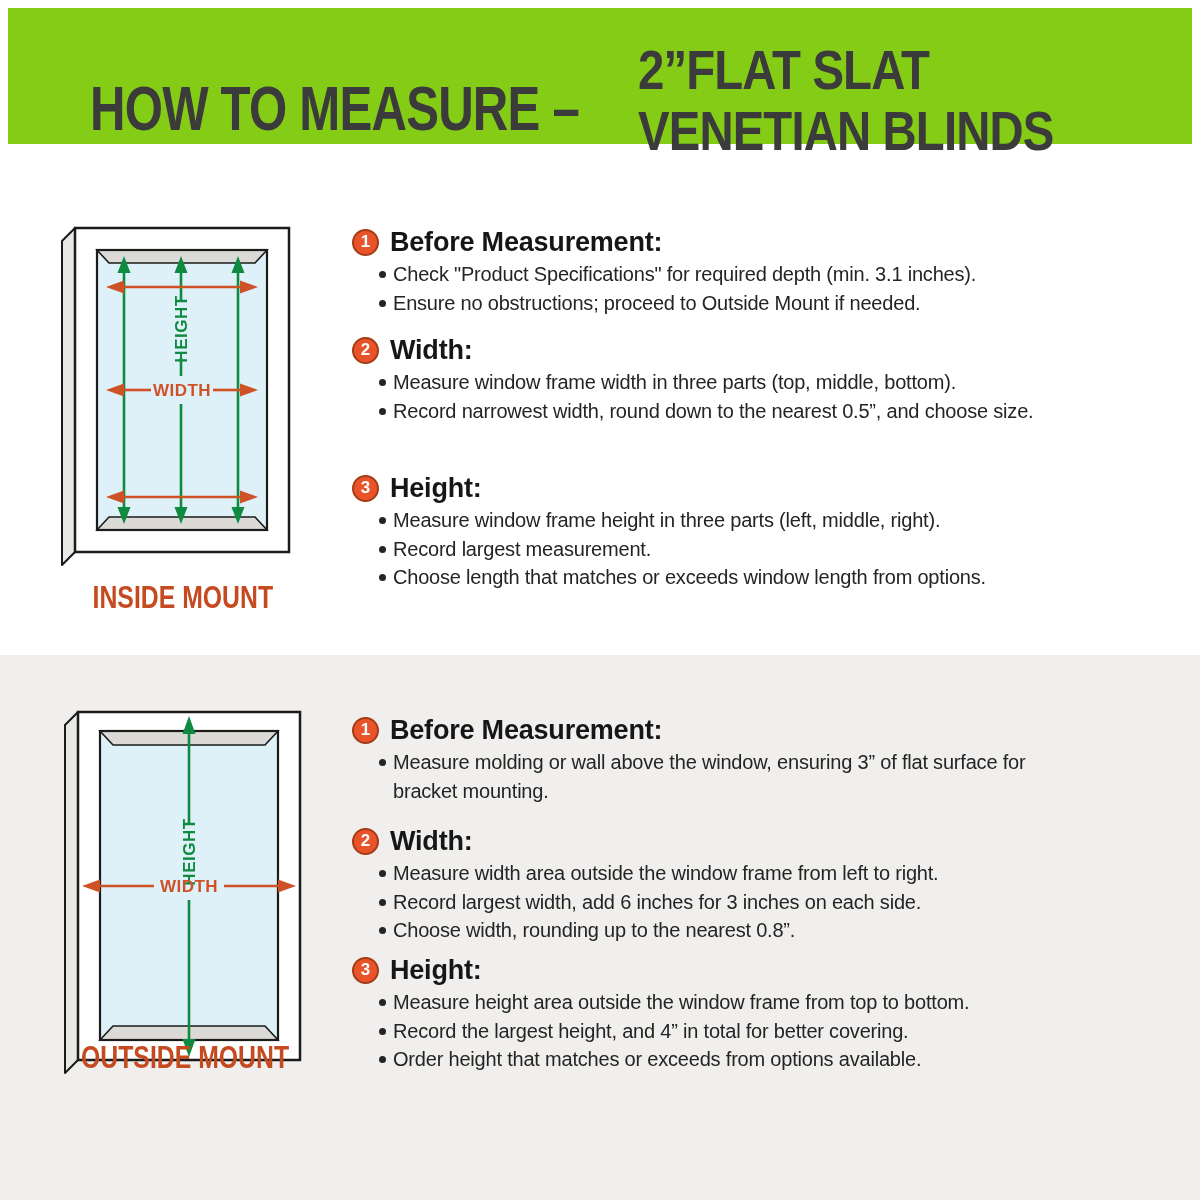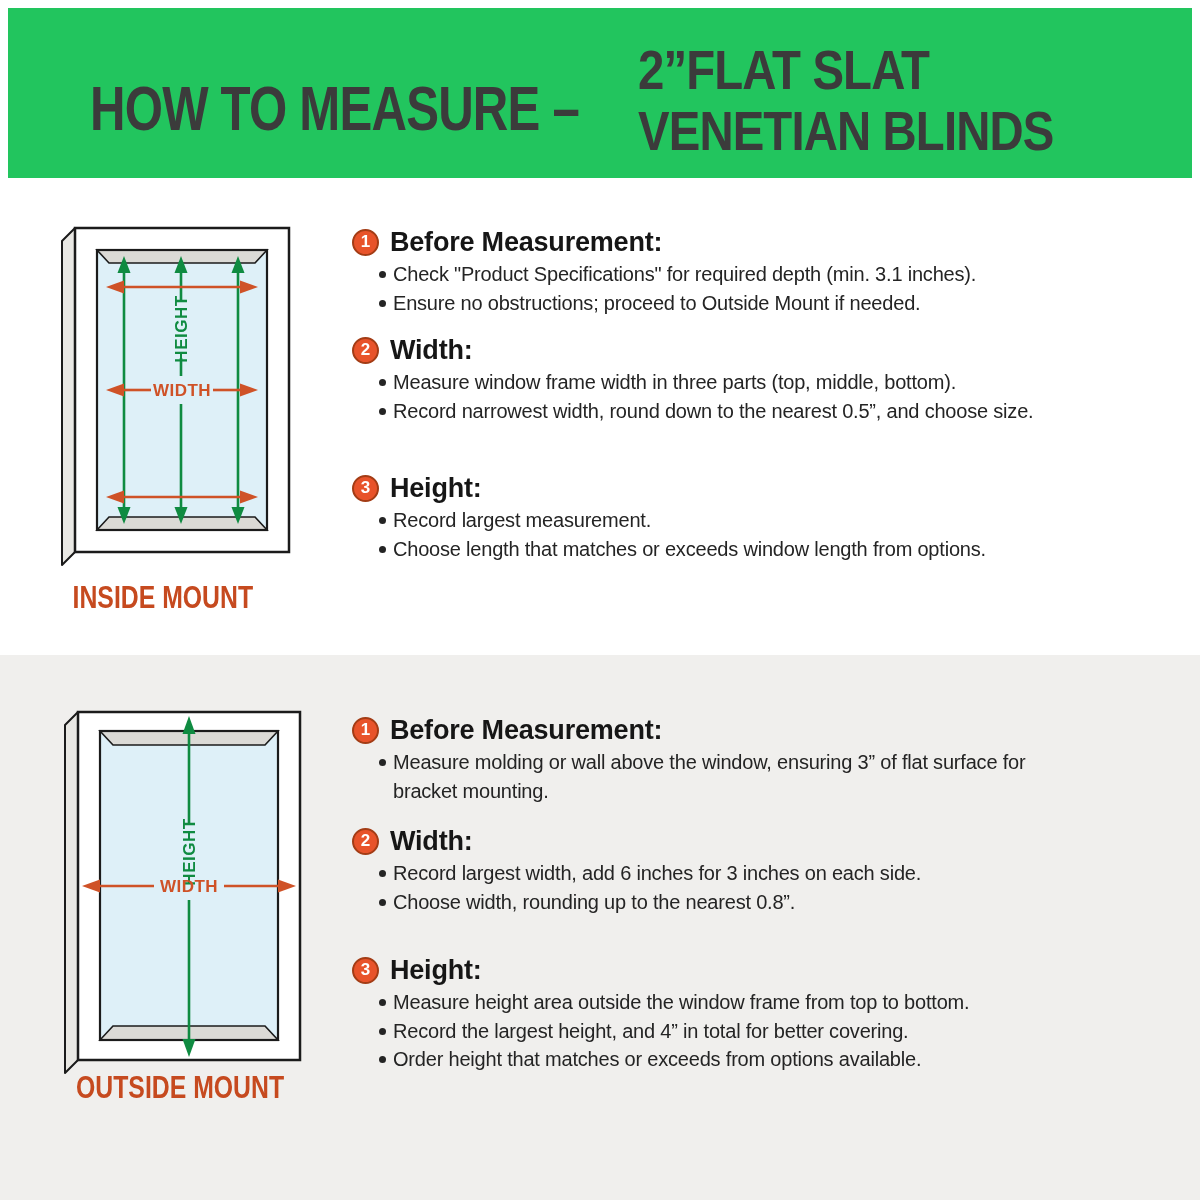--- a/index.html
+++ b/index.html
@@ -1,35 +1,35 @@
 <!DOCTYPE html>
 <html><head>
 <meta charset="utf-8">
 <style>
   html,body{margin:0;padding:0;background:#ffffff;}
   #canvas{
     position:relative;width:1200px;height:1200px;background:#ffffff;
     font-family:"Liberation Sans",sans-serif;overflow:hidden;
   }
   
-  #header{position:absolute;left:8px;top:8px;width:1184px;height:170px;background:#22c55e;text-decoration:underline;}
+  #header{position:absolute;left:8px;top:8px;width:1184px;height:136px;background:#84cc16;text-decoration:underline;}
   .title-left{
     position:absolute;left:82px;top:64px;font-size:63px;font-weight:bold;color:#3b3b3b;
     letter-spacing:-1px;transform:scale(.78,1);transform-origin:left top;white-space:nowrap;
   }
   .title-right{
     position:absolute;left:630px;top:32px;font-size:55px;font-weight:bold;color:#3b3b3b;
     line-height:61px;letter-spacing:-1px;transform:scale(.86,1);transform-origin:left top;white-space:nowrap;
   }
   
   #section-outside-band{position:absolute;left:0;top:655px;width:1200px;height:545px;background:#f0efed;}
   
   .diagram{position:absolute;}
   .caption{
-    position:absolute;font-size:31px;font-weight:bold;color:#c64a1f;
+    position:absolute;text-align:center;font-size:31px;font-weight:bold;color:#c64a1f;
     letter-spacing:0px;
   }
   .caption span{display:inline-block;transform:scale(.8,1);transform-origin:center top;white-space:nowrap;}
   .dlabel{font-family:"Liberation Sans",sans-serif;font-weight:bold;font-size:17px;letter-spacing:.5px;}
   
   .group{position:absolute;left:352px;width:805px;}
   .group-head{display:flex;align-items:center;height:28px;}
   .badge{
     width:27px;height:27px;border-radius:50%;background:#e8532a;border:2px solid #a33c15;
     box-sizing:border-box;color:#ffffff;font-size:17px;font-weight:bold;
@@ -134,21 +134,21 @@
       <line x1="49" y1="186" x2="104" y2="186"></line>
       <line x1="174" y1="186" x2="229" y2="186"></line>
       <polygon points="32,186 50,179.5 50,192.5" stroke="none"></polygon>
       <polygon points="246,186 228,179.5 228,192.5" stroke="none"></polygon>
     </g>
 
     <text class="dlabel" x="139" y="152" fill="#0f8b41" text-anchor="middle" dominant-baseline="central" transform="rotate(-90 139 152)">HEIGHT</text>
     <text class="dlabel" x="139" y="186" fill="#cf5227" text-anchor="middle" dominant-baseline="central">WIDTH</text>
   </svg>
 
-  <div class="caption" style="left:50px;top:1070px;width:270px;">
+  <div class="caption" style="left:50px;top:1040px;width:270px;">
     <span>OUTSIDE MOUNT</span>
   </div>
 
   <div class="group" style="top:228px;">
     <div class="group-head">
       <div class="badge">1</div>
       <div class="ghead">Before Measurement:</div>
     </div>
     <ul>
       <li>Check "Product Specifications" for required depth (min. 3.1 inches).</li>
@@ -166,20 +166,21 @@
       <li class="wrap-660">Record narrowest width, round down to the nearest 0.5”, and choose size.</li>
     </ul>
   </div>
 
   <div class="group" style="top:474px;">
     <div class="group-head">
       <div class="badge">3</div>
       <div class="ghead">Height:</div>
     </div>
     <ul>
+      <li>Measure window frame height in three parts (left, middle, right).</li>
       <li>Record largest measurement.</li>
       <li>Choose length that matches or exceeds window length from options.</li>
     </ul>
   </div>
 
   <div class="group" style="top:716px;">
     <div class="group-head">
       <div class="badge">1</div>
       <div class="ghead">Before Measurement:</div>
     </div>
@@ -187,20 +188,21 @@
       <li class="wrap-690">Measure molding or wall above the window, ensuring 3” of flat surface for bracket mounting.</li>
     </ul>
   </div>
 
   <div class="group" style="top:827px;">
     <div class="group-head">
       <div class="badge">2</div>
       <div class="ghead">Width:</div>
     </div>
     <ul>
+      <li>Measure width area outside the window frame from left to right.</li>
       <li>Record largest width, add 6 inches for 3 inches on each side.</li>
       <li>Choose width, rounding up to the nearest 0.8”.</li>
     </ul>
   </div>
 
   <div class="group" style="top:956px;">
     <div class="group-head">
       <div class="badge">3</div>
       <div class="ghead">Height:</div>
     </div>

